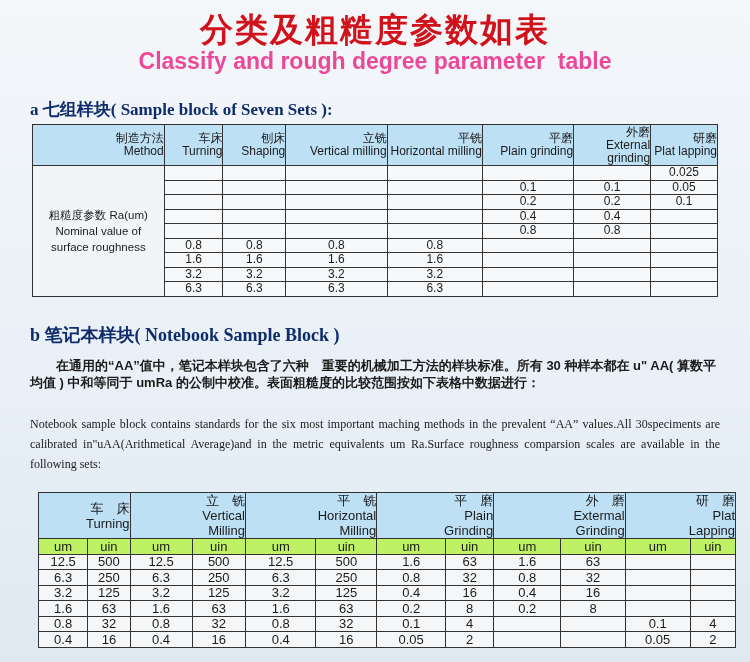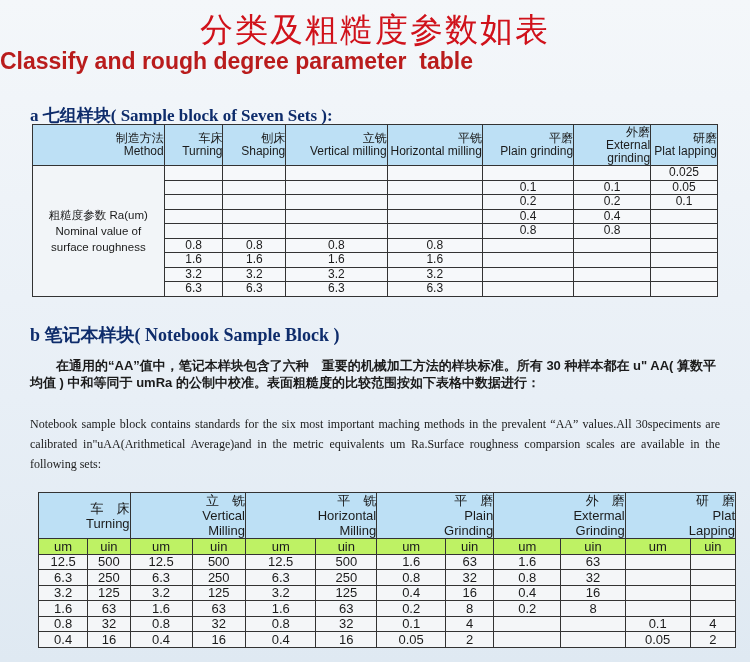--- a/index.html
+++ b/index.html
@@ -1,22 +1,22 @@
 <!DOCTYPE html>
 <html><head>
 <meta charset="utf-8">
 <style>
   html,body{margin:0;padding:0;}
   body{width:750px;height:662px;overflow:hidden;position:relative;
     background:linear-gradient(180deg,#f4f7fa 0%,#eef3f8 30%,#e8eff6 60%,#dfe9f2 100%);
     font-family:"Liberation Sans","DejaVu Sans",sans-serif;color:#1b1b1b;}
   .title-cn{position:absolute;top:8px;left:0;width:750px;text-align:center;
-    font-size:33px;font-weight:normal;color:#d0121b;letter-spacing:2px;font-family:"DejaVu Sans",sans-serif;}
-  .title-en{position:absolute;top:48px;left:0;width:750px;text-align:left;
-    font-size:23px;font-weight:bold;color:#b91c1c;white-space:pre;}
+    font-size:33px;font-weight:bold;color:#d0121b;letter-spacing:2px;font-family:"DejaVu Sans",sans-serif;}
+  .title-en{position:absolute;top:48px;left:0;width:750px;text-align:center;
+    font-size:23px;font-weight:bold;color:#ec4899;white-space:pre;}
   .sec{position:absolute;left:30px;font-family:"Liberation Serif","DejaVu Serif",serif;
     font-weight:bold;font-size:17px;color:#0e2c6b;}
   table{border-collapse:collapse;position:absolute;}
   td,th{border:1px solid #333;padding:0;text-align:center;font-size:12px;line-height:13px;}
   th{background:#bde0f5;font-weight:normal;text-align:right;}
   .t1{left:32px;top:124px;width:686px;}
   .t1 td{height:13.5px;background:#f6f8fa;}
   .t1 th{height:40px;}
   .t1 td.rowhead{background:#f2f5f8;line-height:16px;font-size:11.5px;}
   .para-cn{position:absolute;left:30px;top:357px;width:690px;font-size:13px;line-height:17px;font-weight:bold;}
@@ -26,21 +26,21 @@
   .t2 th{height:34px;font-size:13px;line-height:15px;padding-left:47px;}
   .t2 td{height:14.5px;font-size:13px;background:#f4f6f8;}
   .t2 td.unit{background:#bef264;}
 </style>
 </head>
 <body>
 
 <div class="title-cn">分类及粗糙度参数如表</div>
 <div class="title-en">Classify and rough degree parameter  table</div>
 
-<div class="sec" style="top:98px;margin-top:6px;">a 七组样块( Sample block of Seven Sets ):</div>
+<div class="sec" style="top:98px;">a 七组样块( Sample block of Seven Sets ):</div>
 
 <table class="t1">
   <colgroup>
     <col style="width:130px">
       <col style="width:58px">
       <col style="width:62px">
       <col style="width:100px">
     <col style="width:94px">
       <col style="width:90px">
       <col style="width:76px">

